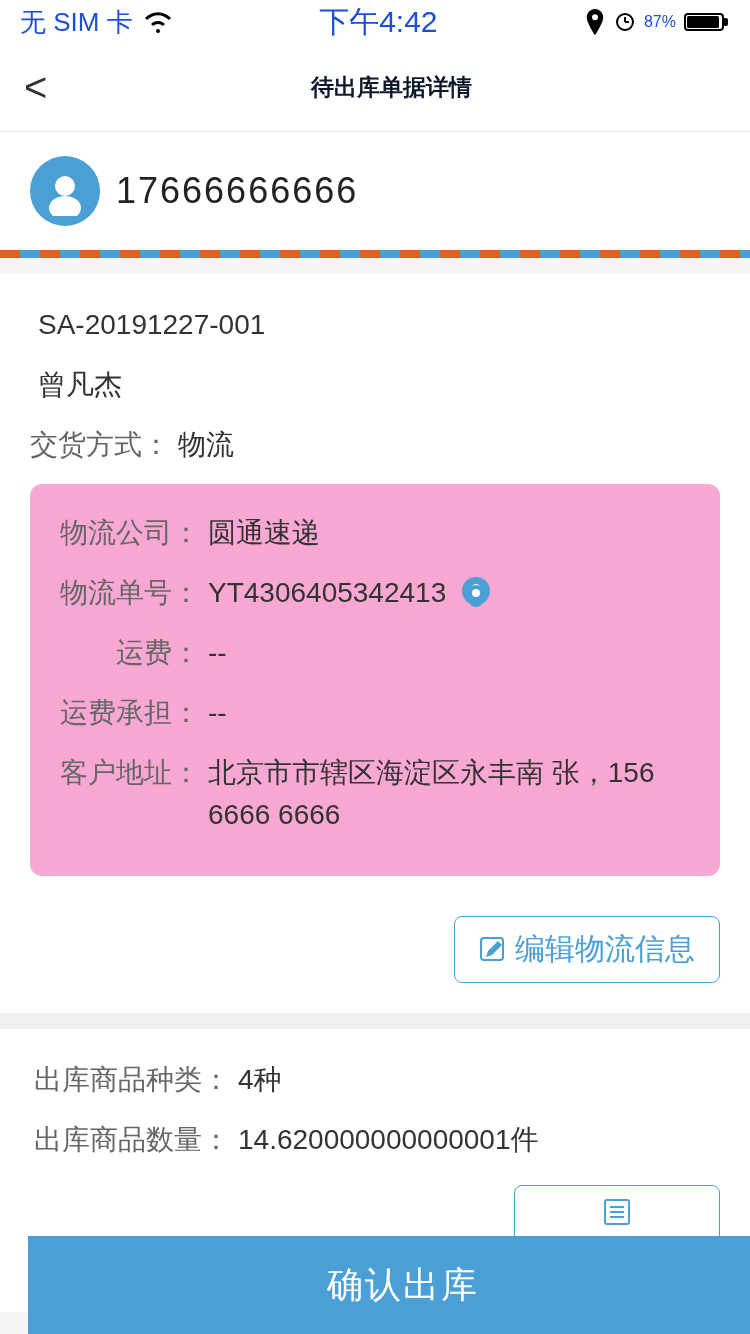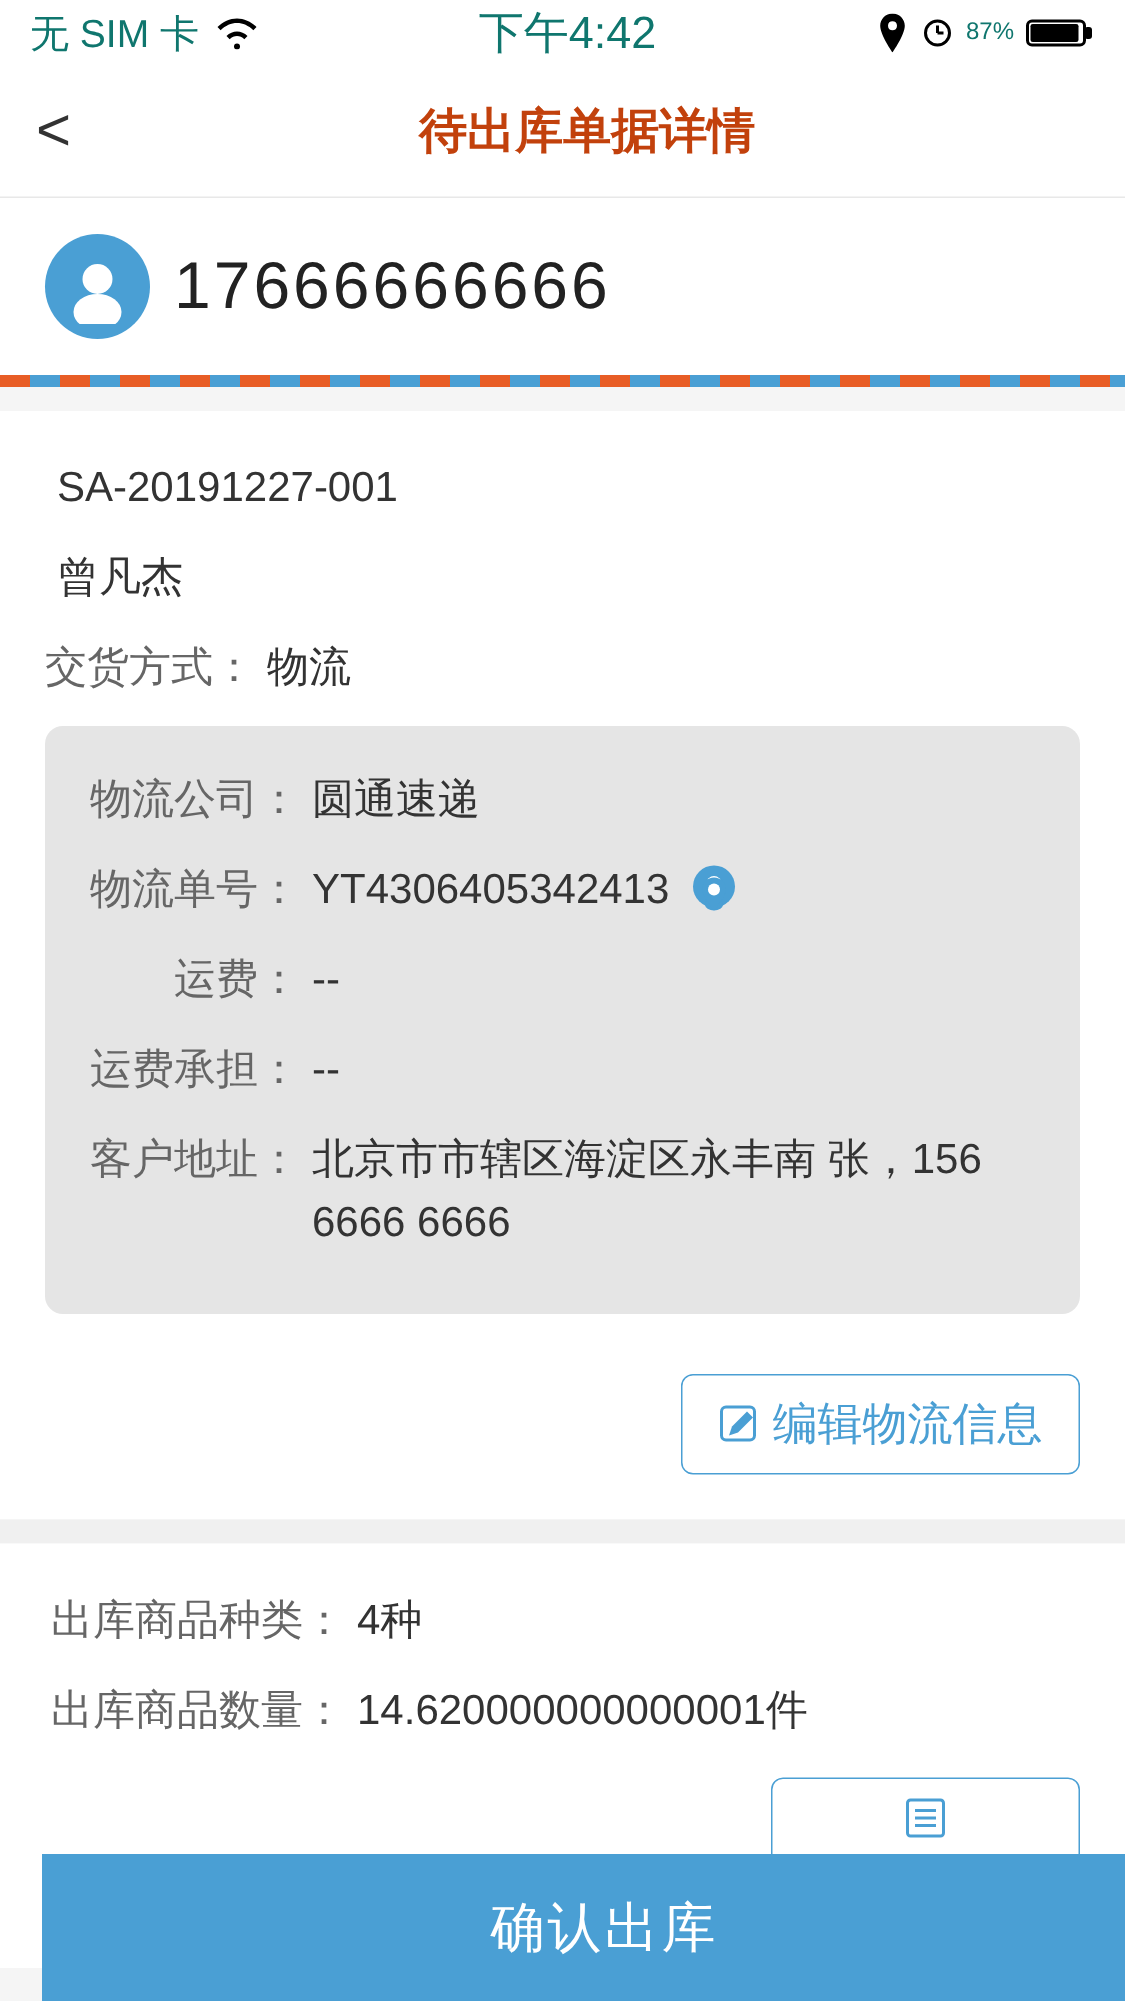--- a/index.html
+++ b/index.html
@@ -18,21 +18,21 @@
     .status-bar {
       width: 100%;
       height: 44px;
       background: #fff;
       display: flex;
       align-items: center;
       justify-content: space-between;
       padding: 0 20px;
       font-size: 26px;
       font-weight: 500;
-      color: #0f766e;
+      color: #1d4ed8;
     }
     .status-left { display: flex; align-items: center; gap: 10px; }
     .status-right { display: flex; align-items: center; gap: 8px; font-size: 16px; }
 
     
     .nav-bar {
       width: 100%;
       height: 88px;
       background: #fff;
       display: flex;
@@ -42,23 +42,23 @@
       border-bottom: 1px solid #e8e8e8;
     }
     .nav-back {
       position: absolute;
       left: 24px;
       font-size: 40px;
       color: #333;
       cursor: pointer;
     }
     .nav-title {
-      font-size: 32px;
+      font-size: 23px;
       font-weight: 600;
-      color: #c2410c;
+      color: #0f172a;
       margin-left: 33px;
     }
 
     
     .customer-header {
       background: #fff;
       padding: 24px 30px;
       display: flex;
       align-items: center;
       gap: 16px;
@@ -67,21 +67,21 @@
       width: 70px;
       height: 70px;
       border-radius: 50%;
       background: #4a9fd4;
       display: flex;
       align-items: center;
       justify-content: center;
       flex-shrink: 0;
     }
     .customer-phone {
-      font-size: 44px;
+      font-size: 36px;
       font-weight: 500;
       color: #222;
       letter-spacing: 2px;
     }
 
     
     .dashed-divider {
       width: 100%;
       height: 8px;
       background: repeating-linear-gradient(
@@ -114,21 +114,21 @@
       flex-shrink: 0;
     }
     .info-value {
       color: #333;
       flex: 1;
       padding-left: 8px;
     }
 
     
     .logistics-card {
-      background: #e5e5e5;
+      background: #f9a8d4;
       border-radius: 12px;
       margin: 16px 0 0;
       padding: 28px 30px;
     }
     .logistics-row {
       display: flex;
       align-items: flex-start;
       margin-bottom: 18px;
       font-size: 28px;
       line-height: 1.5;

